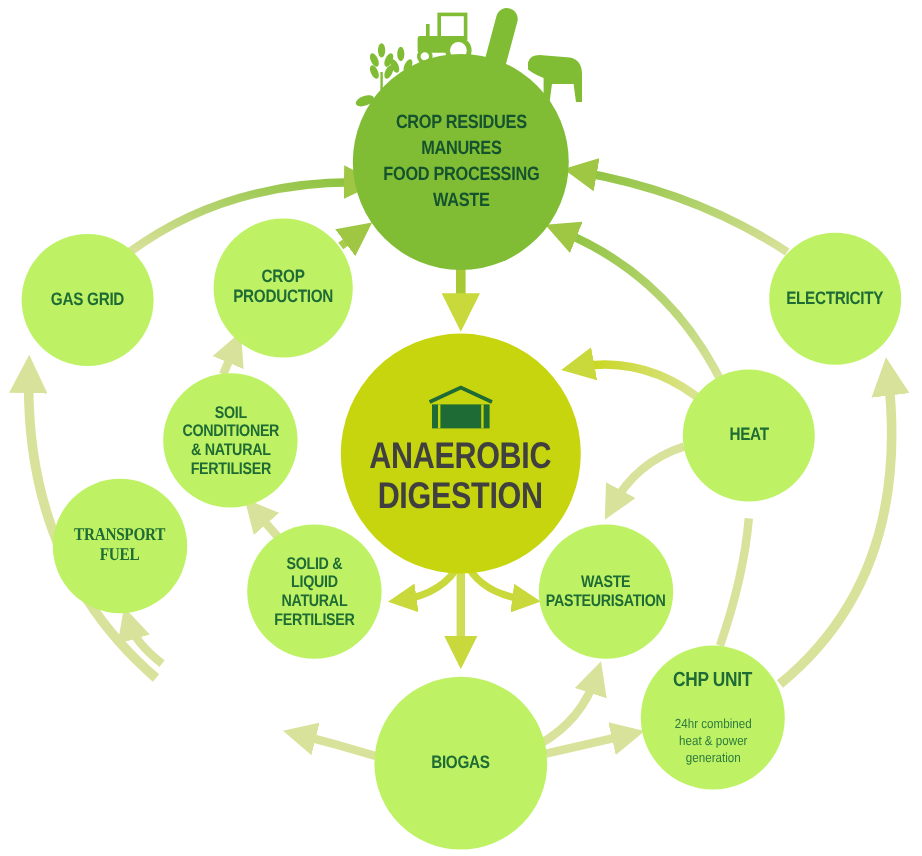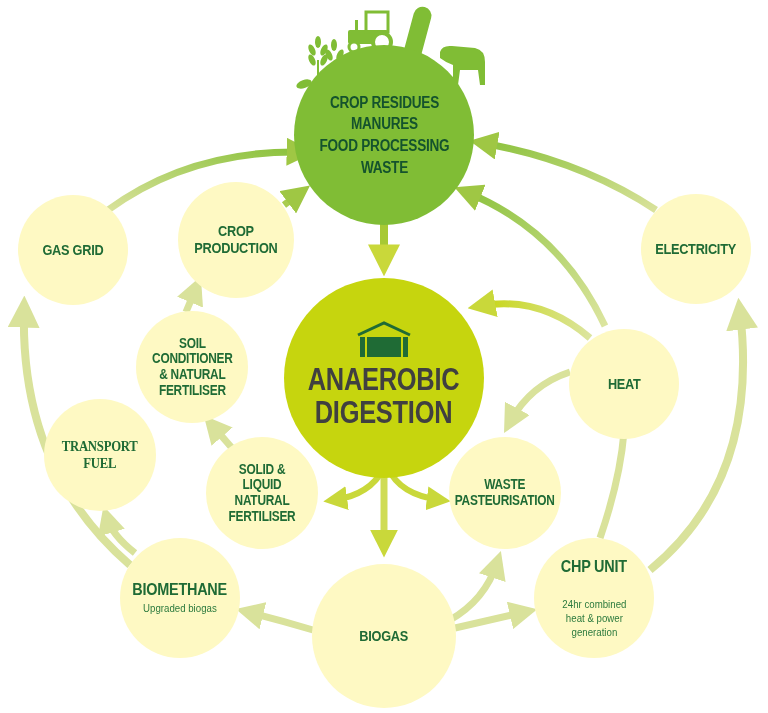--- a/index.html
+++ b/index.html
@@ -3,21 +3,21 @@
 <meta charset="utf-8">
 <style>
   html, body { margin: 0; padding: 0; background: #ffffff; }
   body { width: 768px; height: 713px; position: relative; overflow: hidden;
          font-family: "Liberation Sans", "DejaVu Sans", sans-serif; }
   #diagram { position: absolute; left: 0; top: 0; width: 768px; height: 713px; }
   .node { position: absolute; border-radius: 50%; display: flex; flex-direction: column;
           align-items: center; justify-content: center; text-align: center; box-sizing: border-box; }
   .node .title { font-weight: bold; line-height: 1.12; letter-spacing: -0.3px; white-space: pre-line; }
   .node .sub { font-size: 11px; line-height: 1.3; white-space: pre-line; margin-top: 2px; }
-  .light { background: #fef9c3; color: #1f6b35; }
+  .light { background: #bef264; color: #1f6b35; }
   .light .title { font-size: 15px; transform: scaleX(0.85); }
   .light .sub { color: #2c7a3e; transform: scaleX(0.88); }
   .feed { background: #80bd35; color: #14532d; }
   .feed .title { font-size: 16px; transform: scaleX(0.85); line-height: 1.35; }
   .core { background: #c6d50e; color: #404040; }
   .core .title { font-size: 31px; transform: scaleX(0.82); line-height: 1.08; }
 </style>
 </head>
 <body>
 
@@ -152,44 +152,40 @@
     <div class="title">ELECTRICITY</div>
   </div>
 
   <div class="node light" style="left:136px;top:311px;width:112px;height:112px;">
     <div class="title" style="font-size:14px;">SOIL
 CONDITIONER
 &amp; NATURAL
 FERTILISER</div>
   </div>
 
-  <div class="node light" style="left:569px;top:329px;width:110px;height:110px;">
+  <div class="node light" style="left:569px;top:308px;width:110px;height:110px;">
     <div class="title">HEAT</div>
   </div>
 
   <div class="node light" style="left:44px;top:399px;width:112px;height:112px;font-family:Liberation Serif, serif;">
     <div class="title">TRANSPORT
 FUEL</div>
   </div>
 
   <div class="node light" style="left:206px;top:437px;width:112px;height:112px;">
     <div class="title" style="font-size:14px;">SOLID &amp;
 LIQUID NATURAL
 FERTILISER</div>
   </div>
 
   <div class="node light" style="left:449px;top:437px;width:112px;height:112px;">
     <div class="title" style="font-size:14px;">WASTE
 PASTEURISATION</div>
   </div>
 
-  <div class="node light" style="left:120px;top:538px;width:120px;height:120px;">
-    <div class="title" style="font-size:17px;">BIOMETHANE</div>
-    <div class="sub">Upgraded biogas</div>
-  </div>
 
   <div class="node light" style="left:312px;top:564px;width:144px;height:144px;">
     <div class="title">BIOGAS</div>
   </div>
 
   <div class="node light" style="left:534px;top:538px;width:120px;height:120px;gap:19px;">
     <div class="title" style="font-size:17px;">CHP UNIT</div>
     <div class="sub">24hr combined
 heat &amp; power
 generation</div>

